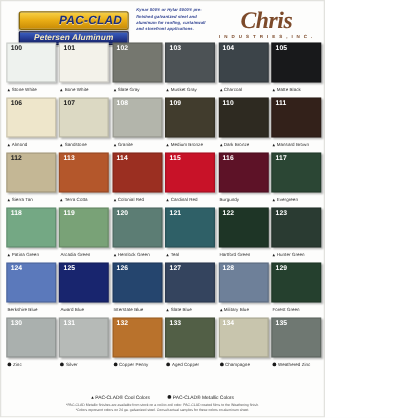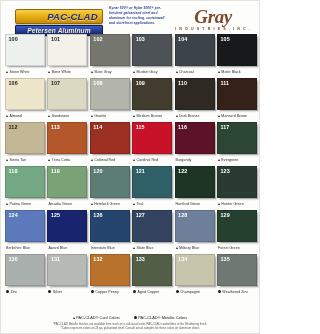--- a/index.html
+++ b/index.html
@@ -160,21 +160,21 @@
         <span>PAC-CLAD</span>
       </div>
       <div class="logo-bot">
         <span>Petersen Aluminum</span>
       </div>
     </div>
 
     <div class="blurb">Kynar 500® or Hylar 5000® pre-finished galvanized steel and aluminum for roofing, curtainwall and storefront applications.</div>
 
     <div class="brand">
-      <div class="brand-name">Gray</div>
+      <div class="brand-name">Chris</div>
       <div class="brand-sub">I N D U S T R I E S ,   I N C .</div>
     </div>
 
   </div>
 
   <div class="grid" id="grid">
       <div class="row">
         <div class="cell">
           <div class="chip" style="background: rgb(238, 242, 238);">
             <span class="num" style="color: rgb(34, 34, 34);">100</span>

